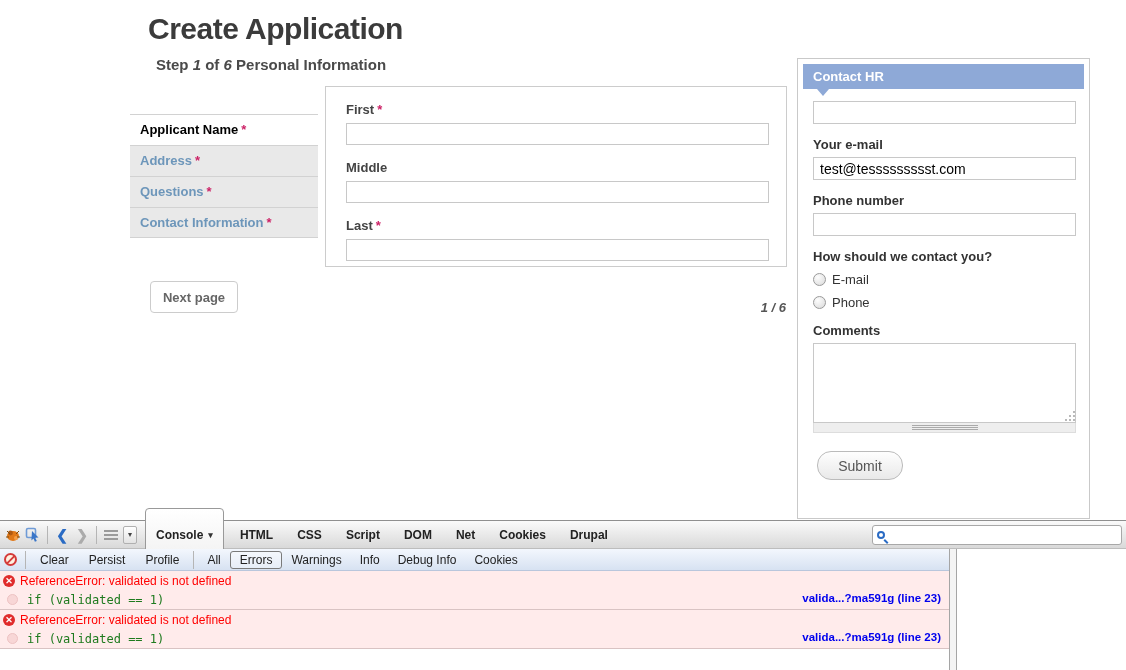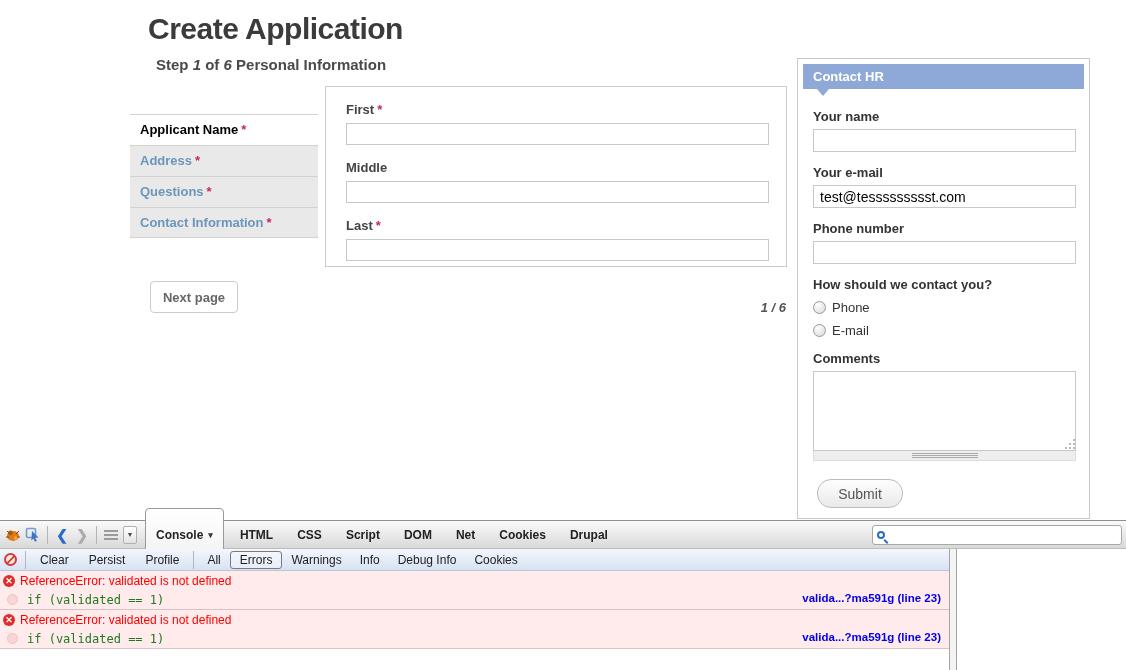--- a/index.html
+++ b/index.html
@@ -107,34 +107,33 @@
       <input type="text" value="" style="">
     </div>
   </div>
 
   <button class="next-btn">Next page</button>
   <div class="pager">1 / 6</div>
 
   <div class="hr-widget">
     <div class="hr-header"><span>Contact HR</span><span class="tri"></span></div>
     <div class="hr-body">
-      <span class="hr-label">Your name</span>
       <input type="text" value="" style="">
       <span class="hr-label">Your e-mail</span>
       <input type="text" value="test@tessssssssst.com" style="">
       <span class="hr-label">Phone number</span>
       <input type="text" value="" style="">
       <span class="hr-label">How should we contact you?</span>
       <div class="radio-row">
           <span class="radio-dot"></span>
-          <span>Phone</span>
+          <span>E-mail</span>
         </div>
       <div class="radio-row">
           <span class="radio-dot"></span>
-          <span>E-mail</span>
+          <span>Phone</span>
         </div>
       <span class="hr-label">Comments</span>
       <div class="ta-wrap">
         <textarea style=""></textarea>
         <span class="resize-dots"></span>
         <div class="grippie">
             <span class="bars"></span>
           </div>
       </div>
       <button class="submit-btn">Submit</button>

